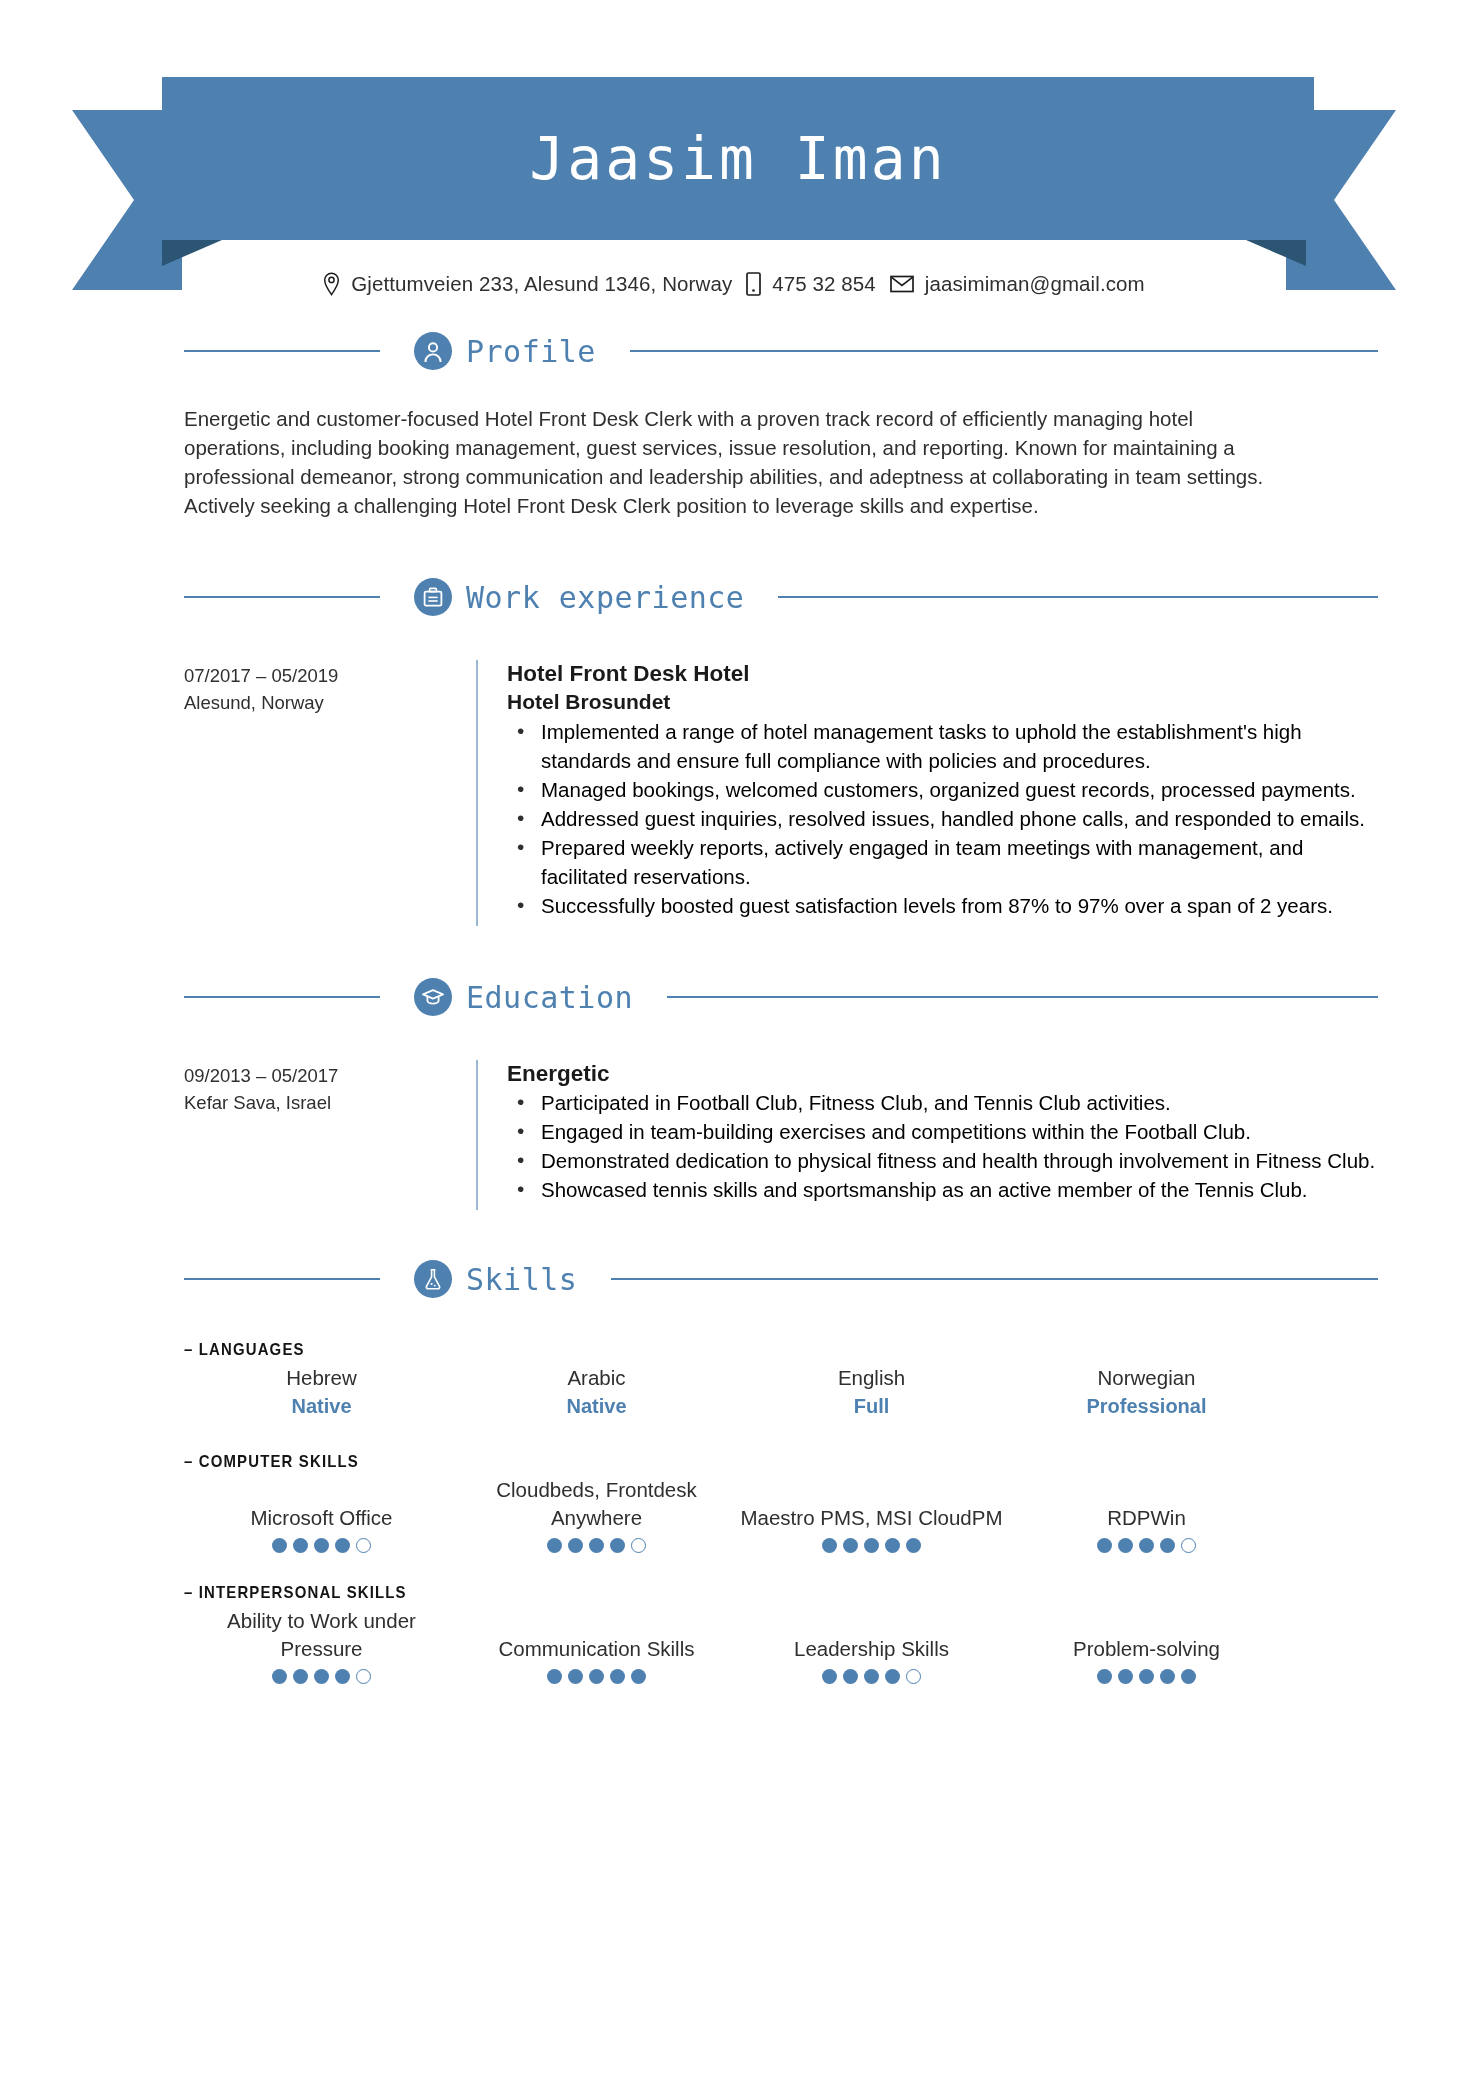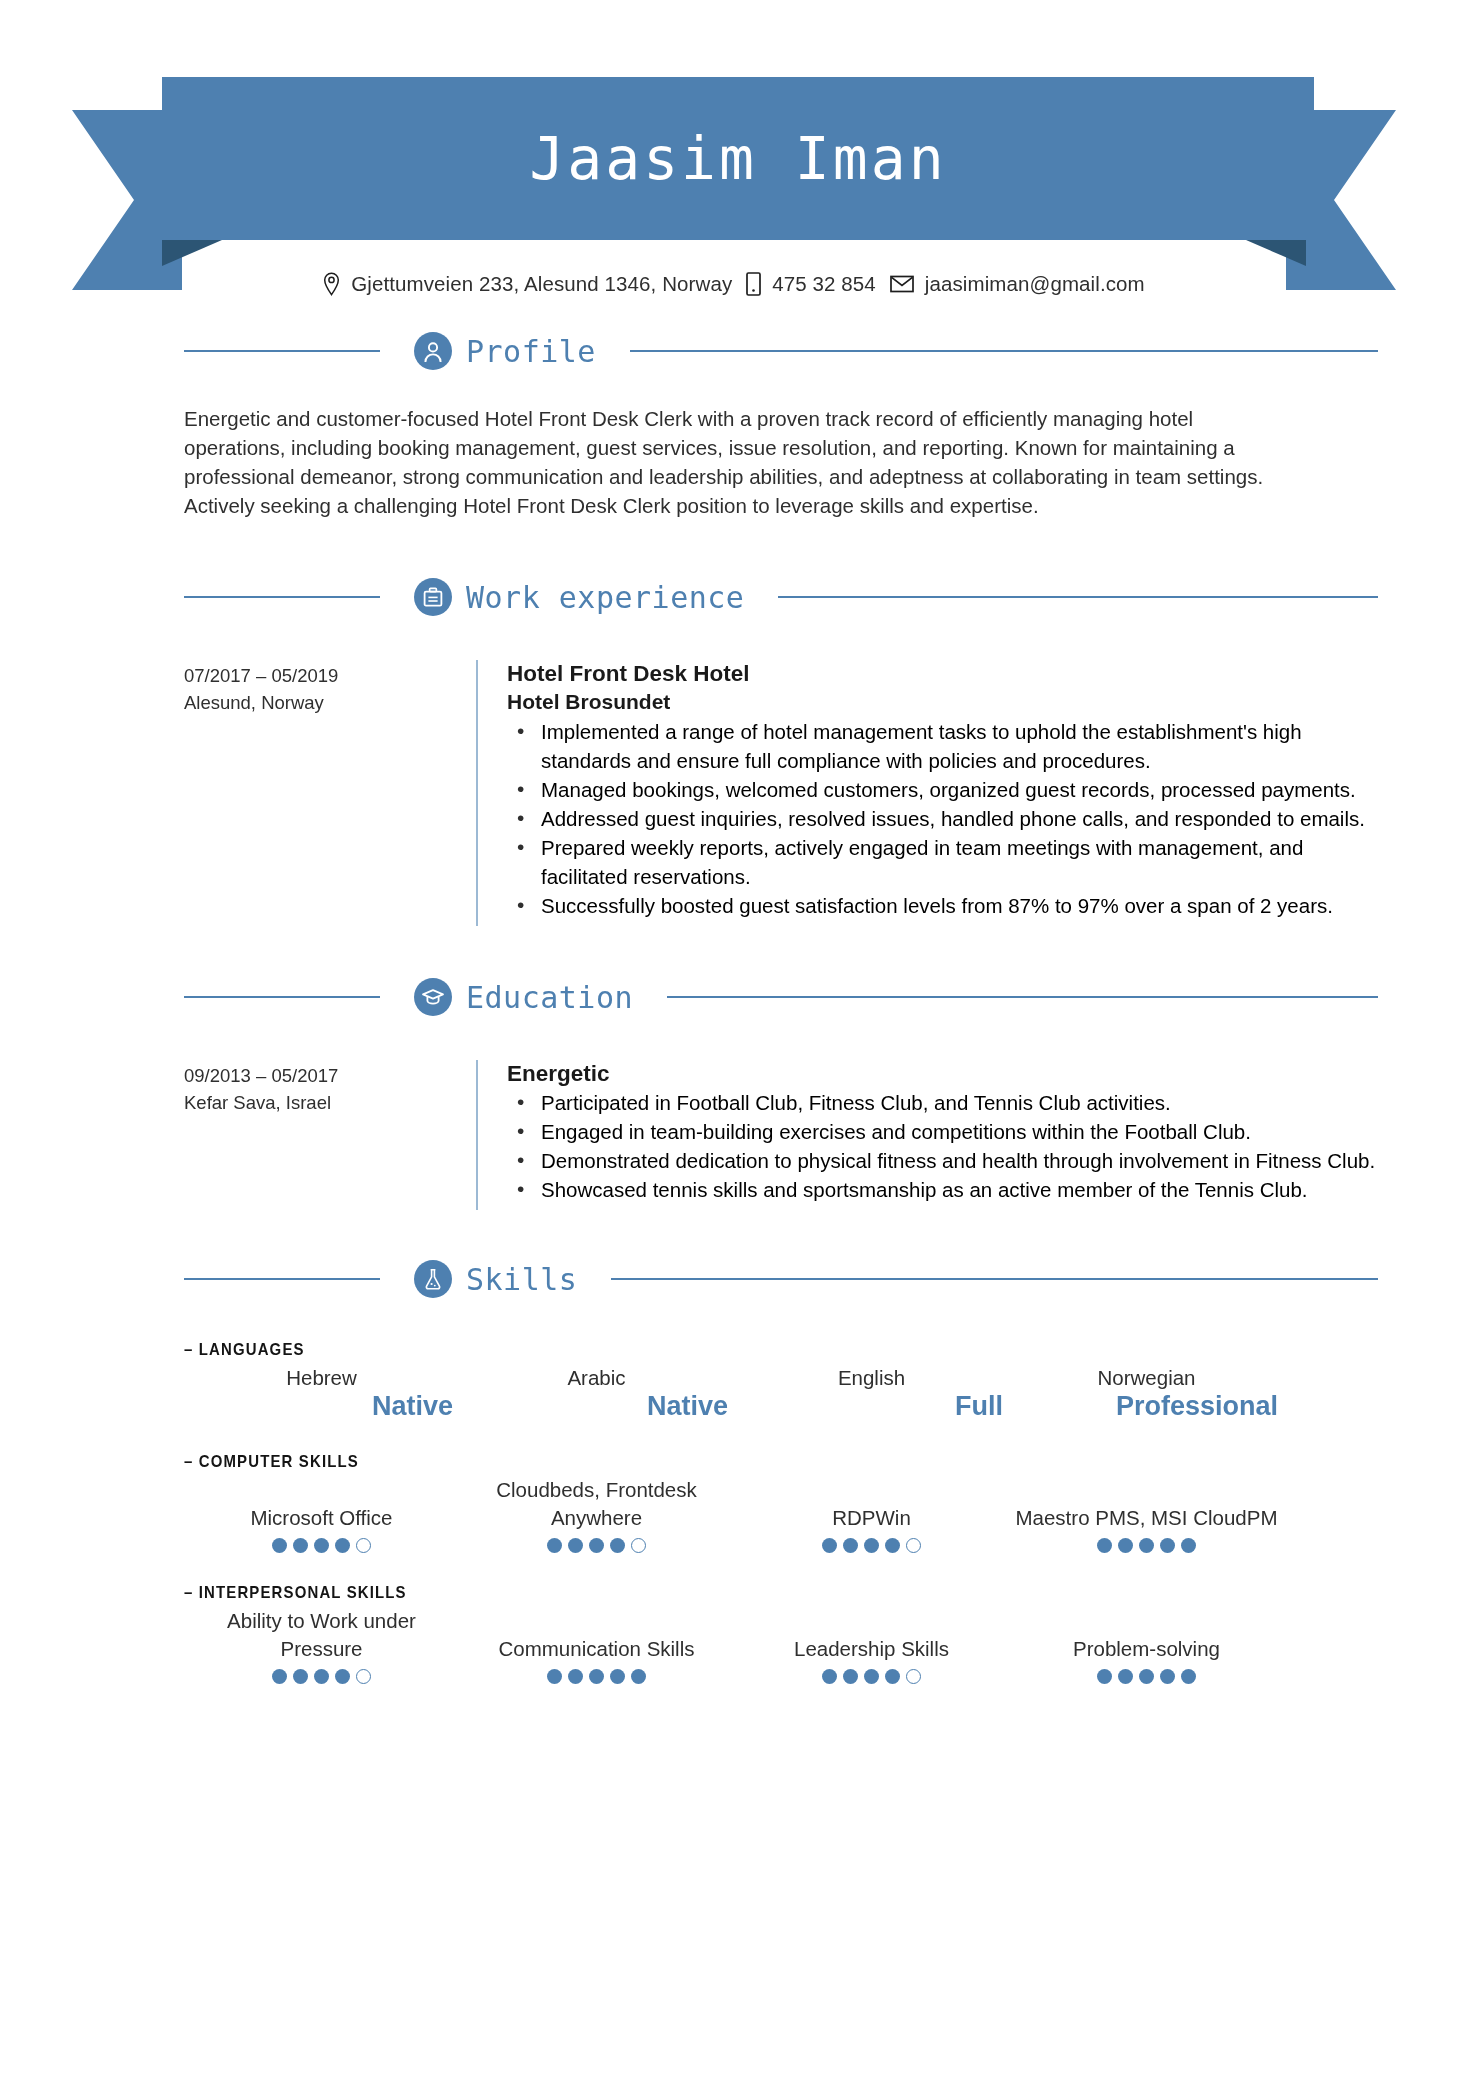--- a/index.html
+++ b/index.html
@@ -191,25 +191,24 @@
   .skill-cell {
     text-align: center;
     padding: 0 6px;
   }
   .skill-name {
     font-size: 20.5px;
     color: #2f2f2f;
     line-height: 28px;
   }
   .skill-level {
-    font-size: 27px;
+    font-size: 20px;
     font-weight: bold;
     color: #4e80b0;
     line-height: 28px;
-    text-align: right;
   }
   .dots {
     display: flex;
     justify-content: center;
     gap: 6px;
     margin-top: 6px;
   }
   .dot {
     width: 15px; height: 15px;
     border-radius: 50%;
@@ -412,37 +411,37 @@
       <div class="skill-name">Cloudbeds, Frontdesk Anywhere</div>
       <div class="dots">
           <span class="dot"></span>
           <span class="dot"></span>
           <span class="dot"></span>
           <span class="dot"></span>
           <span class="dot empty"></span>
         </div>
     </div>
     <div class="skill-cell cs-cell">
+      <div class="skill-name">Maestro PMS, MSI CloudPM</div>
+      <div class="dots">
+          <span class="dot"></span>
+          <span class="dot"></span>
+          <span class="dot"></span>
+          <span class="dot"></span>
+          <span class="dot"></span>
+        </div>
+    </div>
+    <div class="skill-cell cs-cell">
       <div class="skill-name">RDPWin</div>
       <div class="dots">
           <span class="dot"></span>
           <span class="dot"></span>
           <span class="dot"></span>
           <span class="dot"></span>
           <span class="dot empty"></span>
-        </div>
-    </div>
-    <div class="skill-cell cs-cell">
-      <div class="skill-name">Maestro PMS, MSI CloudPM</div>
-      <div class="dots">
-          <span class="dot"></span>
-          <span class="dot"></span>
-          <span class="dot"></span>
-          <span class="dot"></span>
-          <span class="dot"></span>
         </div>
     </div>
   </div>
 
   <div class="skill-cat" style="margin-top:30px">– INTERPERSONAL SKILLS</div>
   <div class="skill-grid" style="margin-top:4px">
     <div class="skill-cell cs-cell">
       <div class="skill-name">Ability to Work under Pressure</div>
       <div class="dots">
           <span class="dot"></span>

